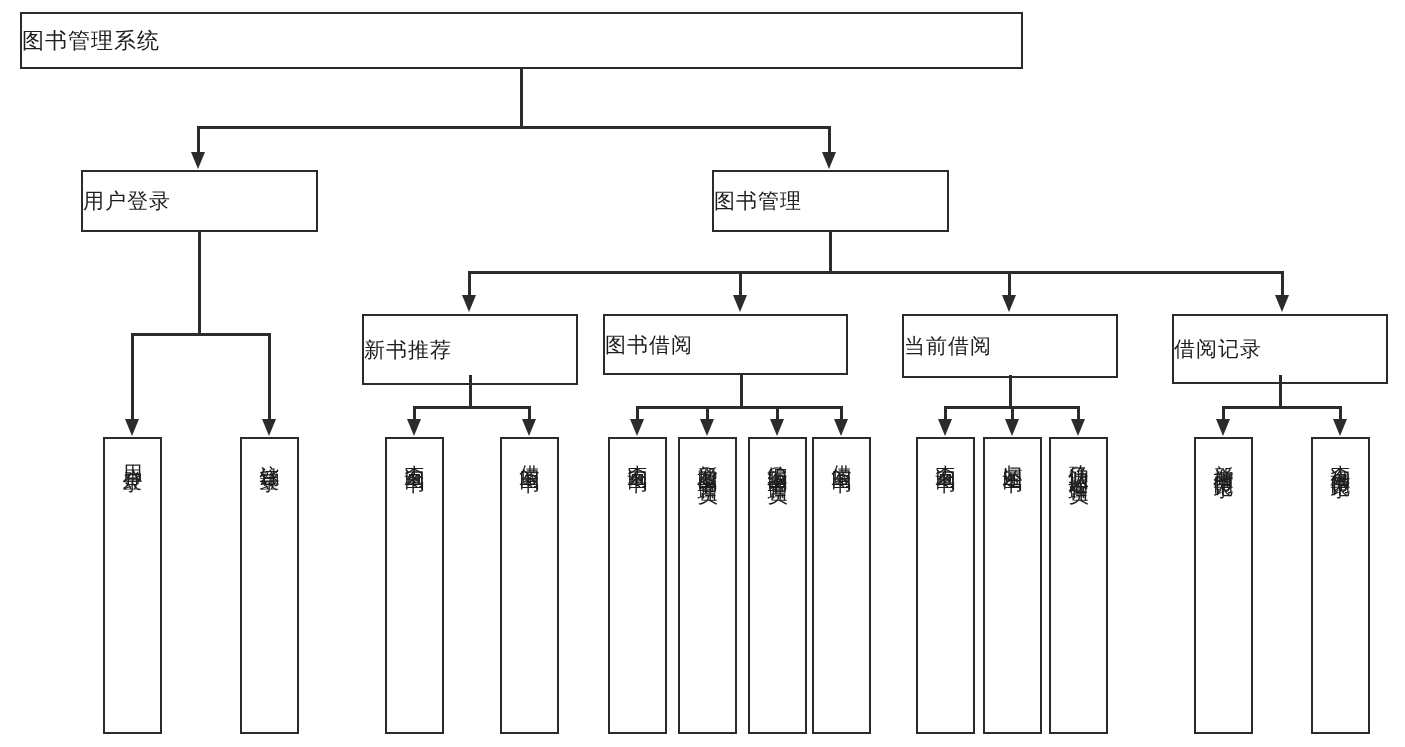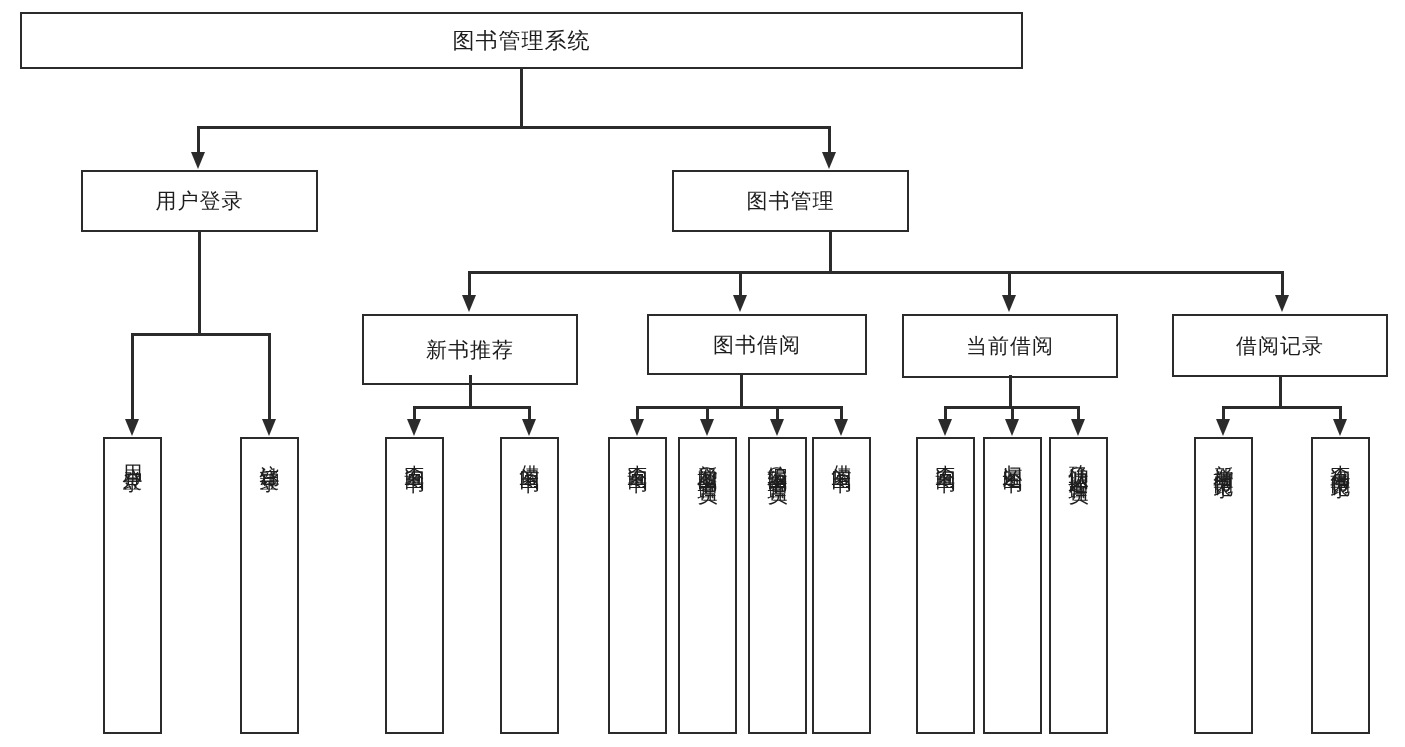--- a/index.html
+++ b/index.html
@@ -19,21 +19,21 @@
   }
 
   
   .node {
     position: absolute;
     box-sizing: border-box;
     background: #ffffff;
     border: 2.5px solid #2b2b2b;
     display: flex;
     align-items: center;
-    justify-content: center;
+    justify-content: flex-start;
     color: #1d1d1d;
   }
   .node.h {            
     font-size: 21px;
     letter-spacing: 1px;
   }
   .node.root {
     font-size: 22px;
   }
   .node.v {            
@@ -91,21 +91,21 @@
 
   <div class="ln hz" style="left:197px; top:126px; width:633px;"></div>
   <div class="ln vt" style="left:197px; top:126px; height:27px;"></div>
   <div class="ln vt" style="left:828px; top:126px; height:27px;"></div>
   <div class="arrow" style="left:191px; top:152px;"></div>
   <div class="arrow" style="left:822px; top:152px;"></div>
 
   <div class="node h" style="left:81px; top:170px; width:237px; height:62px;">
     <span>用户登录</span>
   </div>
-  <div class="node h" style="left:672px; top:170px; width:237px; height:62px;">
+  <div class="node h" style="left:712px; top:170px; width:237px; height:62px;">
     <span>图书管理</span>
   </div>
 
   <div class="ln vt" style="left:198px; top:232px; height:102px;"></div>
   <div class="ln hz" style="left:131px; top:333px; width:139px;"></div>
   <div class="ln vt" style="left:131px; top:333px; height:87px;"></div>
   <div class="ln vt" style="left:268px; top:333px; height:87px;"></div>
   <div class="arrow" style="left:125px; top:419px;"></div>
   <div class="arrow" style="left:262px; top:419px;"></div>
 
@@ -116,27 +116,27 @@
   <div class="ln vt" style="left:1008px; top:271px; height:25px;"></div>
   <div class="ln vt" style="left:1281px; top:271px; height:25px;"></div>
   <div class="arrow" style="left:462px; top:295px;"></div>
   <div class="arrow" style="left:733px; top:295px;"></div>
   <div class="arrow" style="left:1002px; top:295px;"></div>
   <div class="arrow" style="left:1275px; top:295px;"></div>
 
   <div class="node h" style="left:362px; top:314px; width:216px; height:71px;">
     <span>新书推荐</span>
   </div>
-  <div class="node h" style="left:647px; top:314px; width:220px; height:61px;">
+  <div class="node h" style="left:603px; top:314px; width:245px; height:61px;">
     <span>图书借阅</span>
   </div>
   <div class="node h" style="left:902px; top:314px; width:216px; height:64px;">
     <span>当前借阅</span>
   </div>
-  <div class="node h" style="left:1172px; top:314px; width:216px; height:63px;">
+  <div class="node h" style="left:1172px; top:314px; width:216px; height:70px;">
     <span>借阅记录</span>
   </div>
 
   <div class="ln vt" style="left:469px; top:375px; height:32px;"></div>
   <div class="ln hz" style="left:413px; top:406px; width:117px;"></div>
   <div class="ln vt" style="left:413px; top:406px; height:14px;"></div>
   <div class="ln vt" style="left:528px; top:406px; height:14px;"></div>
   <div class="arrow" style="left:407px; top:419px;"></div>
   <div class="arrow" style="left:522px; top:419px;"></div>
 

